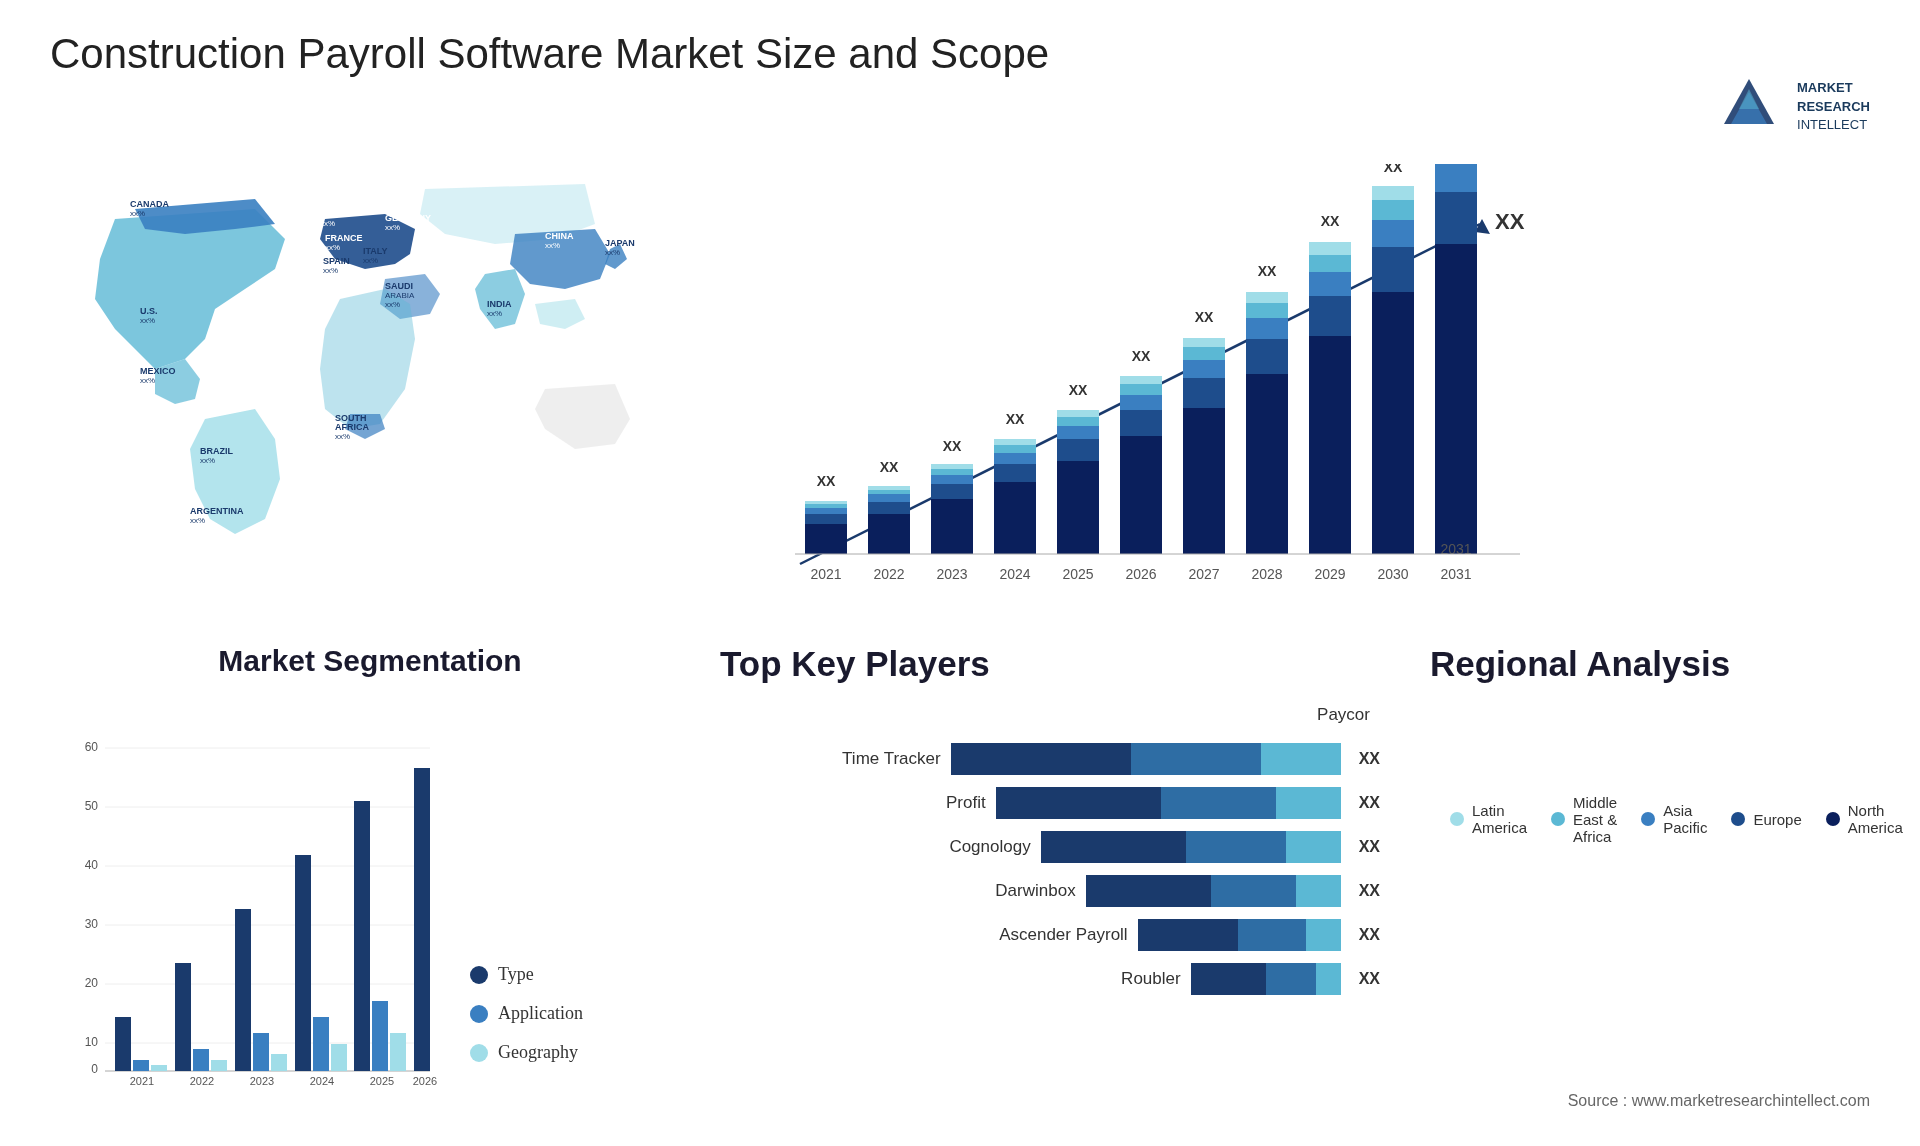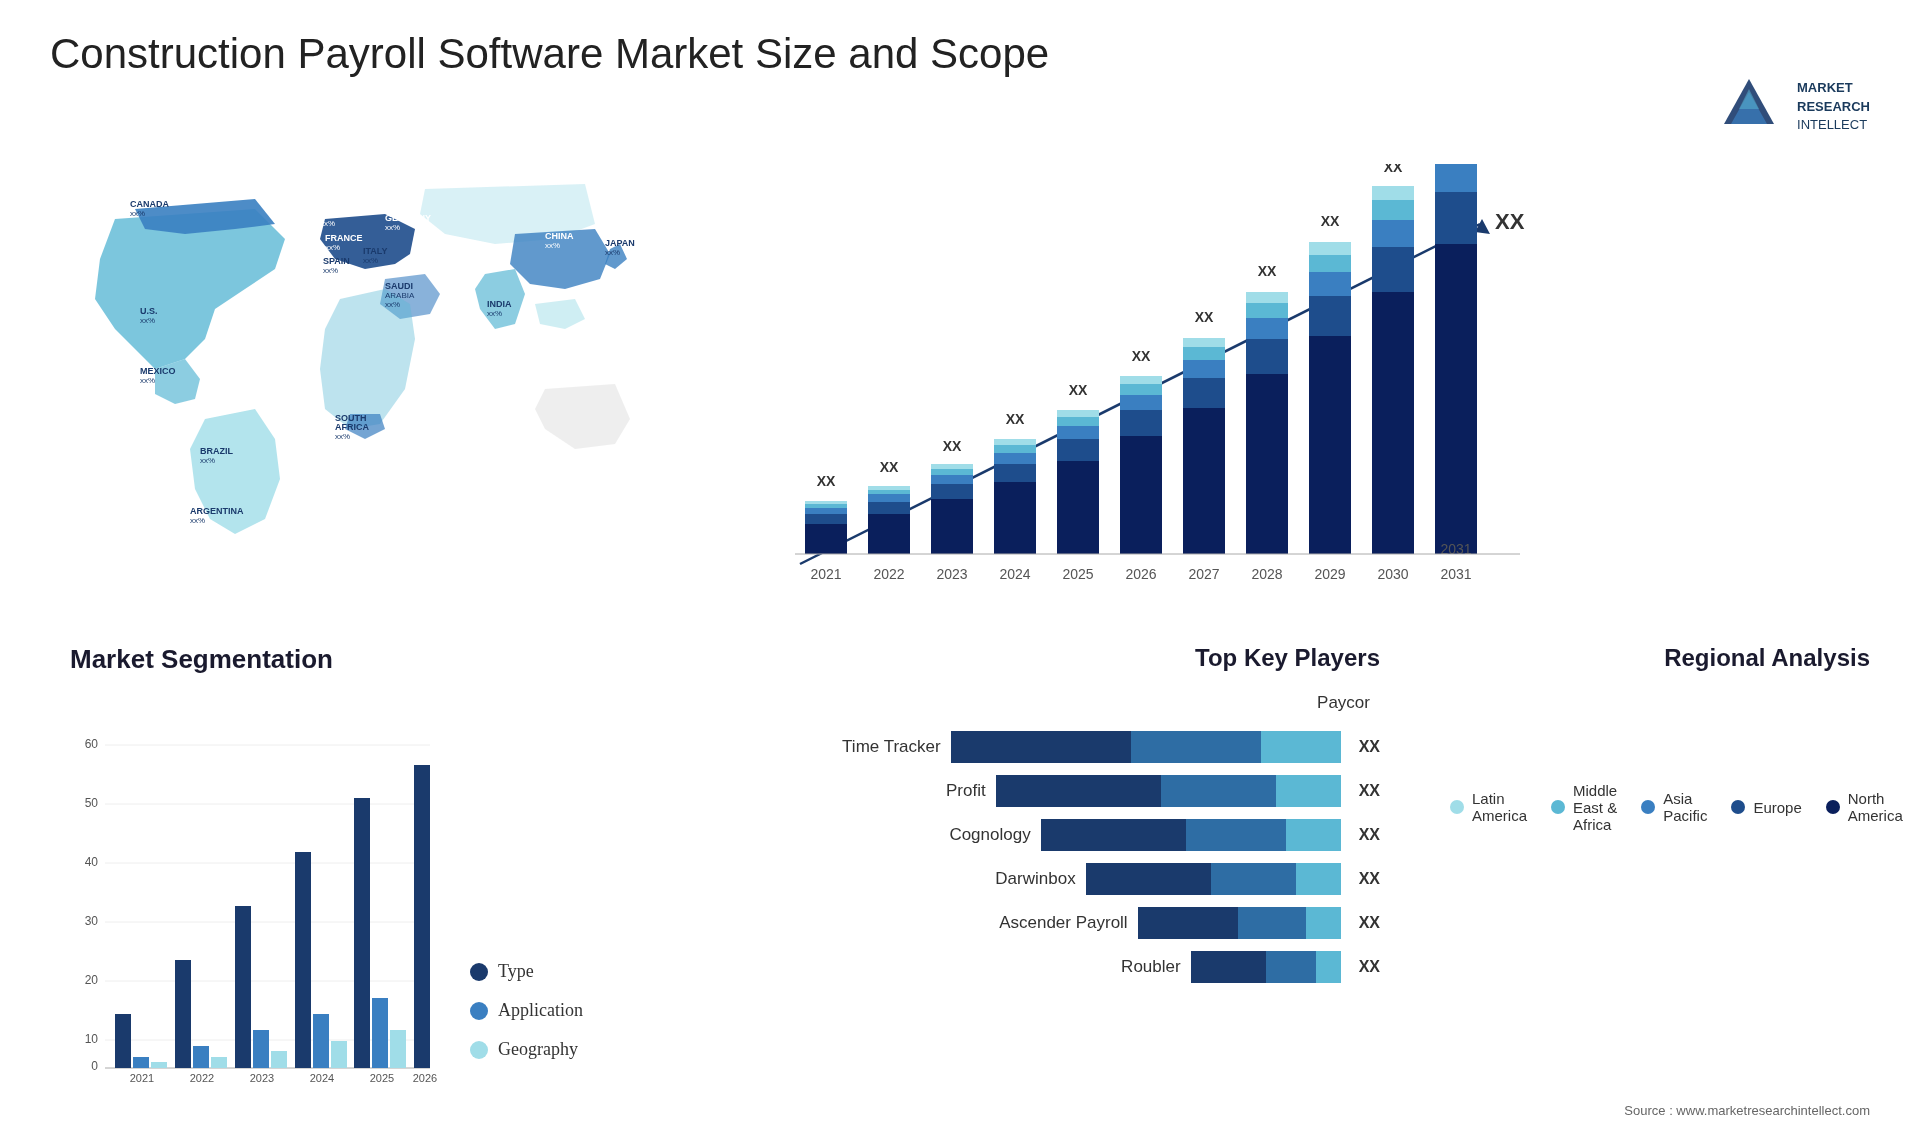--- a/index.html
+++ b/index.html
@@ -34,25 +34,25 @@
       gap: 18px;
       margin-top: 44px;
     }
     .logo-icon {
       width: 60px;
       height: 60px;
     }
 
     
     .section-title {
-      font-size: 24px;
+      font-size: 35px;
       font-weight: 700;
       color: #1a1a2e;
       margin-bottom: 15px;
-      text-align: right;
+      text-align: left;
     }
     .legend-item {
       display: flex;
       align-items: center;
       gap: 10px;
       font-size: 18px;
       color: #333;
       font-family: Liberation Serif, serif;
     }
     .legend-dot {
@@ -121,23 +121,23 @@
     .donut-dot {
       width: 14px;
       height: 14px;
       border-radius: 50%;
       flex-shrink: 0;
     }
 
     
     .source-text {
       position: absolute;
-      bottom: 10px;
+      bottom: 18px;
       right: 50px;
-      font-size: 13px;
+      font-size: 16px;
       color: #666;
     }
   </style>
 </head>
 <body>
 
 <div class="page-container">
 
   <div class="header">
     <h1 class="page-title">Construction Payroll Software Market Size and Scope</h1>
@@ -331,21 +331,21 @@
         <rect x="715" y="0" width="42" height="28" fill="#3a7fc1"></rect>
         <text x="736" y="390" font-size="14" fill="#555" text-anchor="middle">2031</text>
 
         <text x="736" y="415" font-size="14" fill="#555" text-anchor="middle">2031</text>
 
         <line x1="75" y1="390" x2="800" y2="390" stroke="#aaa" stroke-width="1"></line>
       </svg>
     </div>
 
     <div style="grid-column:1;grid-row:2;padding:10px 20px;">
-      <div class="section-title" style="text-align:left;font-size:26px;">Market Segmentation</div>
+      <div class="section-title" style="text-align:center;font-size:30px;">Market Segmentation</div>
       <div style="display:flex;gap:20px;align-items:flex-end;height:400px;">
 
         <svg viewBox="0 0 380 360" width="380" height="360">
 
           <text x="28" y="18" font-size="12" fill="#555" text-anchor="end">60</text>
           <text x="28" y="77" font-size="12" fill="#555" text-anchor="end">50</text>
           <text x="28" y="136" font-size="12" fill="#555" text-anchor="end">40</text>
           <text x="28" y="195" font-size="12" fill="#555" text-anchor="end">30</text>
           <text x="28" y="254" font-size="12" fill="#555" text-anchor="end">20</text>
           <text x="28" y="313" font-size="12" fill="#555" text-anchor="end">10</text>

